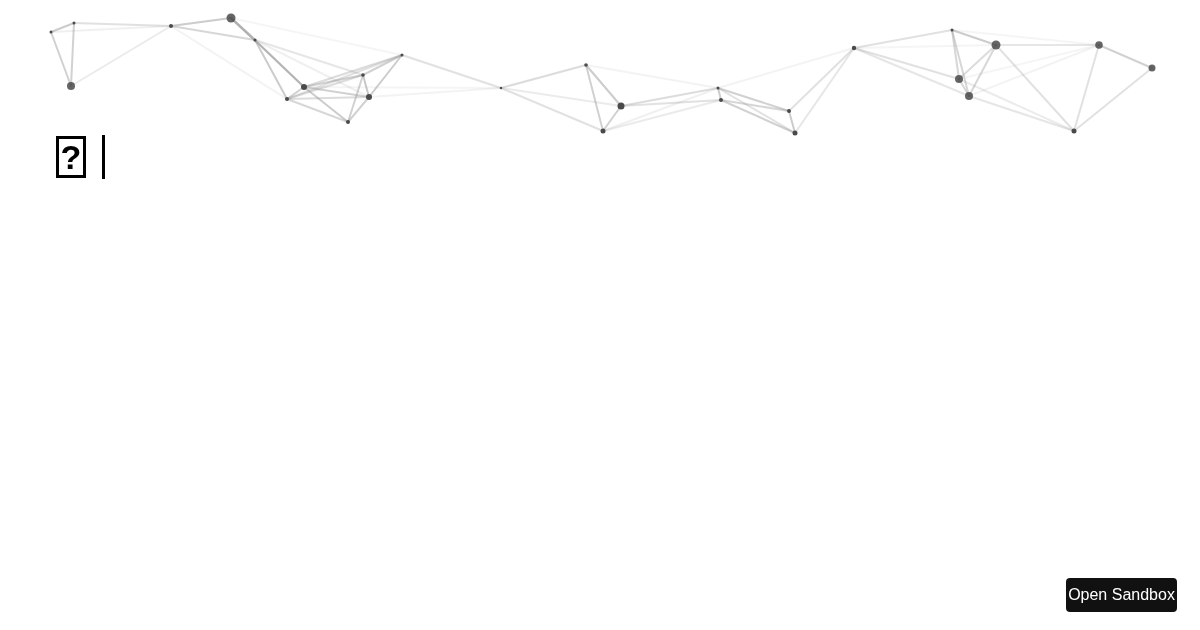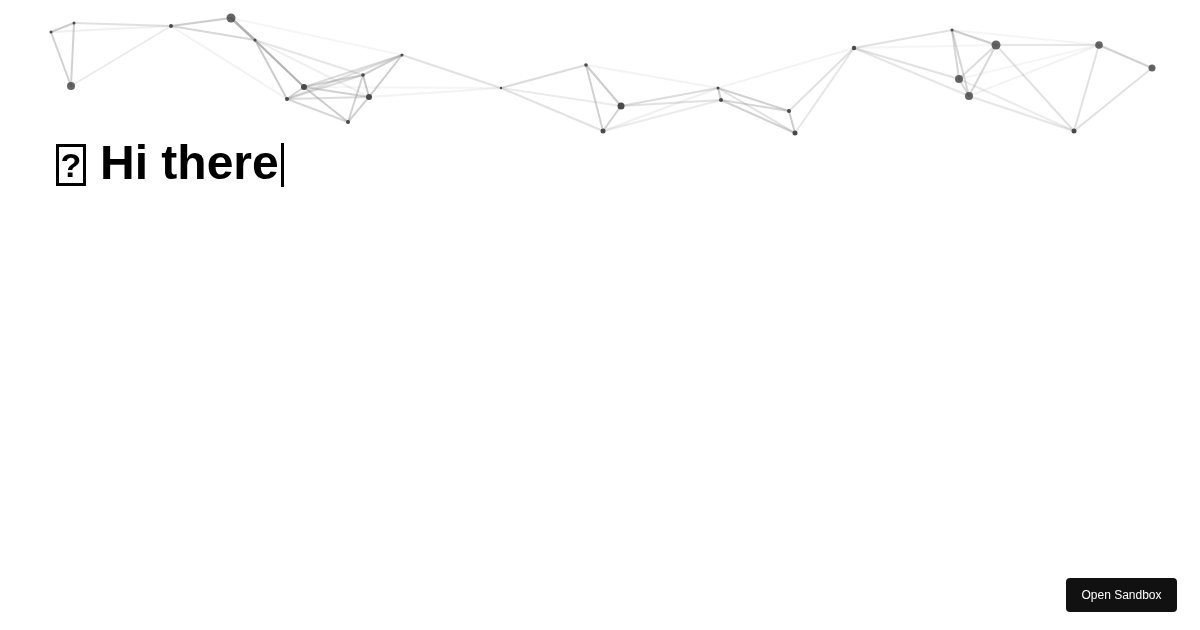--- a/index.html
+++ b/index.html
@@ -72,21 +72,21 @@
       position: absolute;
       left: 1066px;
       top: 578px;
       width: 111px;
       height: 34px;
       background: #111111;
       color: #ffffff;
       border: none;
       border-radius: 4px;
       font-family: "Liberation Sans", sans-serif;
-      font-size: 12px;
+      font-size: 16px;
       line-height: 34px;
       text-align: center;
       padding: 0;
       cursor: pointer;
     }
   </style>
 </head>
 <body>
 
 <div class="page">
@@ -199,19 +199,18 @@
       <circle cx="959" cy="79" r="4" fill-opacity="0.85"></circle>
       <circle cx="969" cy="96" r="4" fill-opacity="0.85"></circle>
       <circle cx="1099" cy="45" r="3.8" fill-opacity="0.85"></circle>
       <circle cx="1152" cy="68" r="3.5" fill-opacity="0.85"></circle>
       <circle cx="1074" cy="131" r="2.5"></circle>
     </g>
   </svg>
 
   <h1 class="headline">
     <span class="emoji-box">?</span>
-    <span>Hi there</span>
     <span class="caret"></span>
   </h1>
 
   <button class="sandbox-btn">Open Sandbox</button>
 
 </div>
 
 </body></html>

